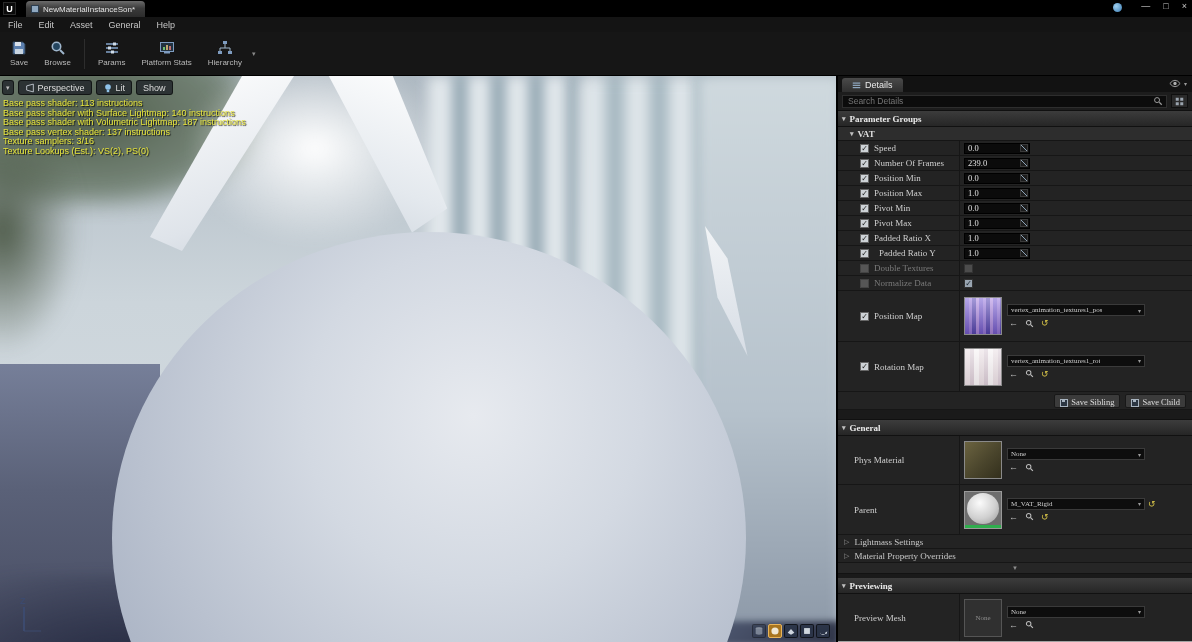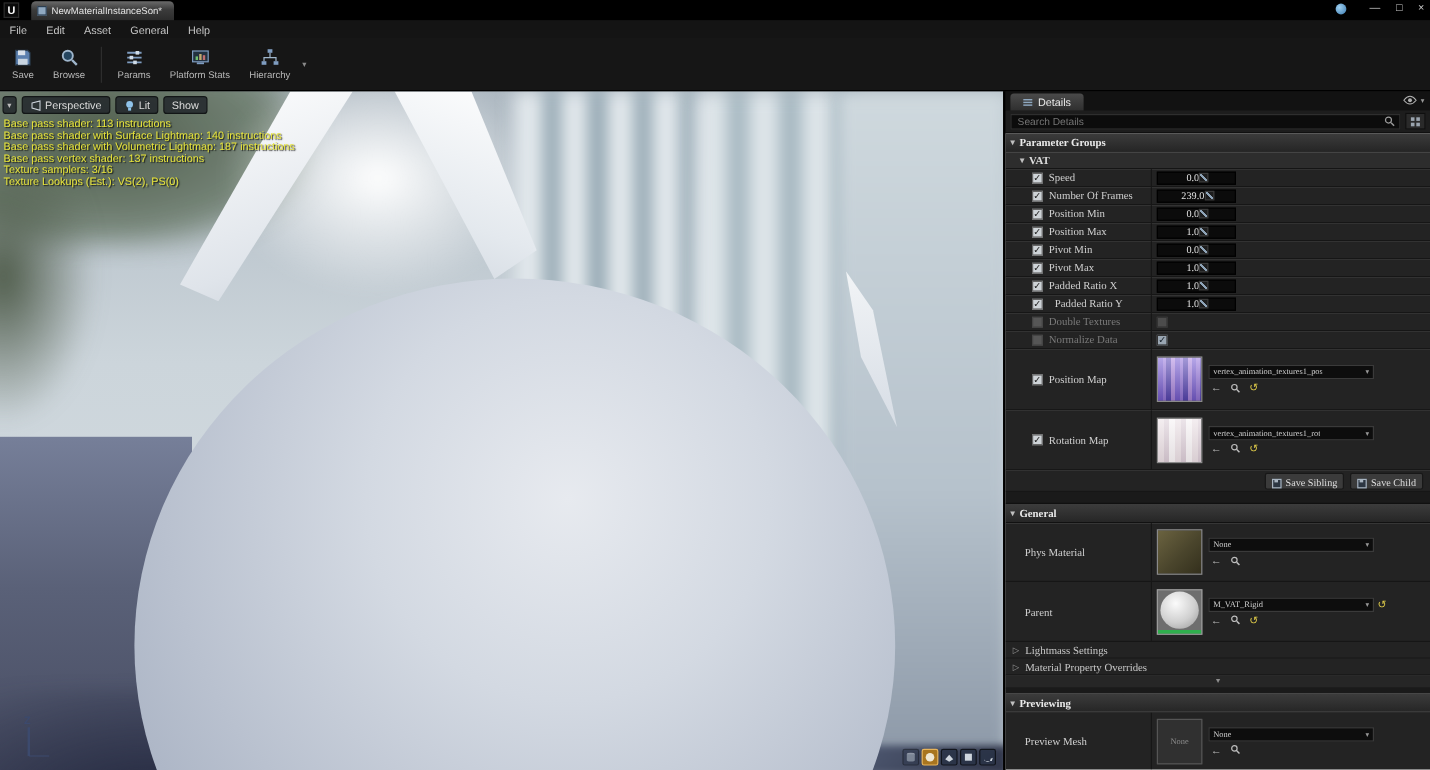--- a/index.html
+++ b/index.html
@@ -113,21 +113,21 @@
   .pl.noCb { padding-left:16px; }
   .pv { flex:1; display:flex; align-items:center; padding-left:4px; }
   .cb { width:9px; height:9px; flex:none; background:#ced3d7; border:1px solid #666;
         font-size:8px; line-height:8px; color:#1d1d1d; text-align:center; }
   .cb.dim { background:#565656; border-color:#444; }
   .cb.rt { background:#9aa6b2; border-color:#333; color:#16202a; }
   .cb.rt.empty { background:#4c4c4c; }
   .plabel { color:#cfcfcf; white-space:nowrap; }
   .plabel.dim { color:#7a7a7a; }
   .numbox { width:66px; height:11px; background:#0b0b0b; border:1px solid #000;
-            display:flex; align-items:center; justify-content:center; padding:0 1px 0 3px; }
+            display:flex; align-items:center; justify-content:space-between; padding:0 1px 0 3px; }
   .numval { font-size:8.5px; color:#e2e2e2; }
   .numicon { width:8px; height:8px; flex:none; border:1px solid #3a3a3a;
              background:#1d1d1d linear-gradient(45deg, transparent 42%, #8fa4b8 42%, #8fa4b8 58%, transparent 58%); }
 
   .trow { flex:none; display:flex; border-bottom:1px solid #161616; background:#232323; font-size:9px; }
   .trow .pl, .trow .pv { align-items:center; }
   .h51{height:51px} .h50{height:50px} .h49{height:49px} .h47{height:47px; border-bottom:none;}
   .tex { gap:5px; }
   .thumb { width:38px; height:38px; flex:none; border:1px solid #8a8a8a; }
   .thumb.pos { background:linear-gradient(180deg, rgba(255,255,255,.45), rgba(0,0,0,.18)),

